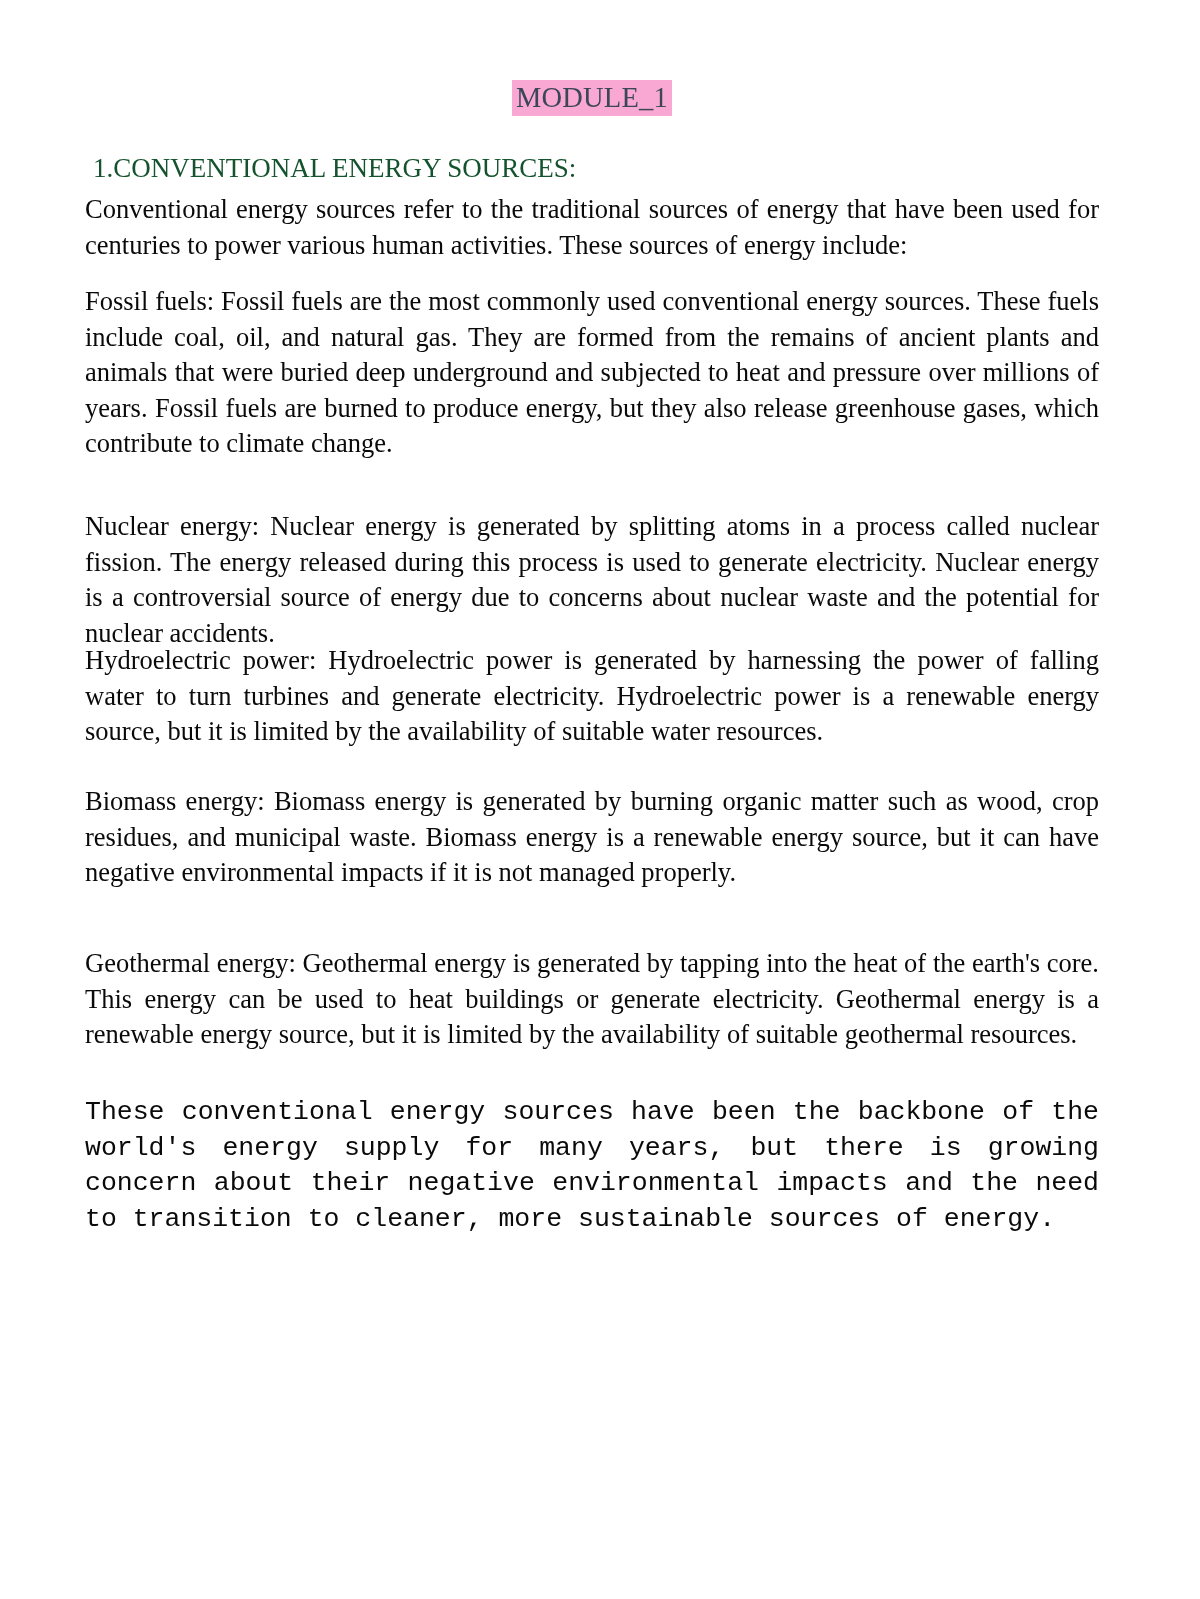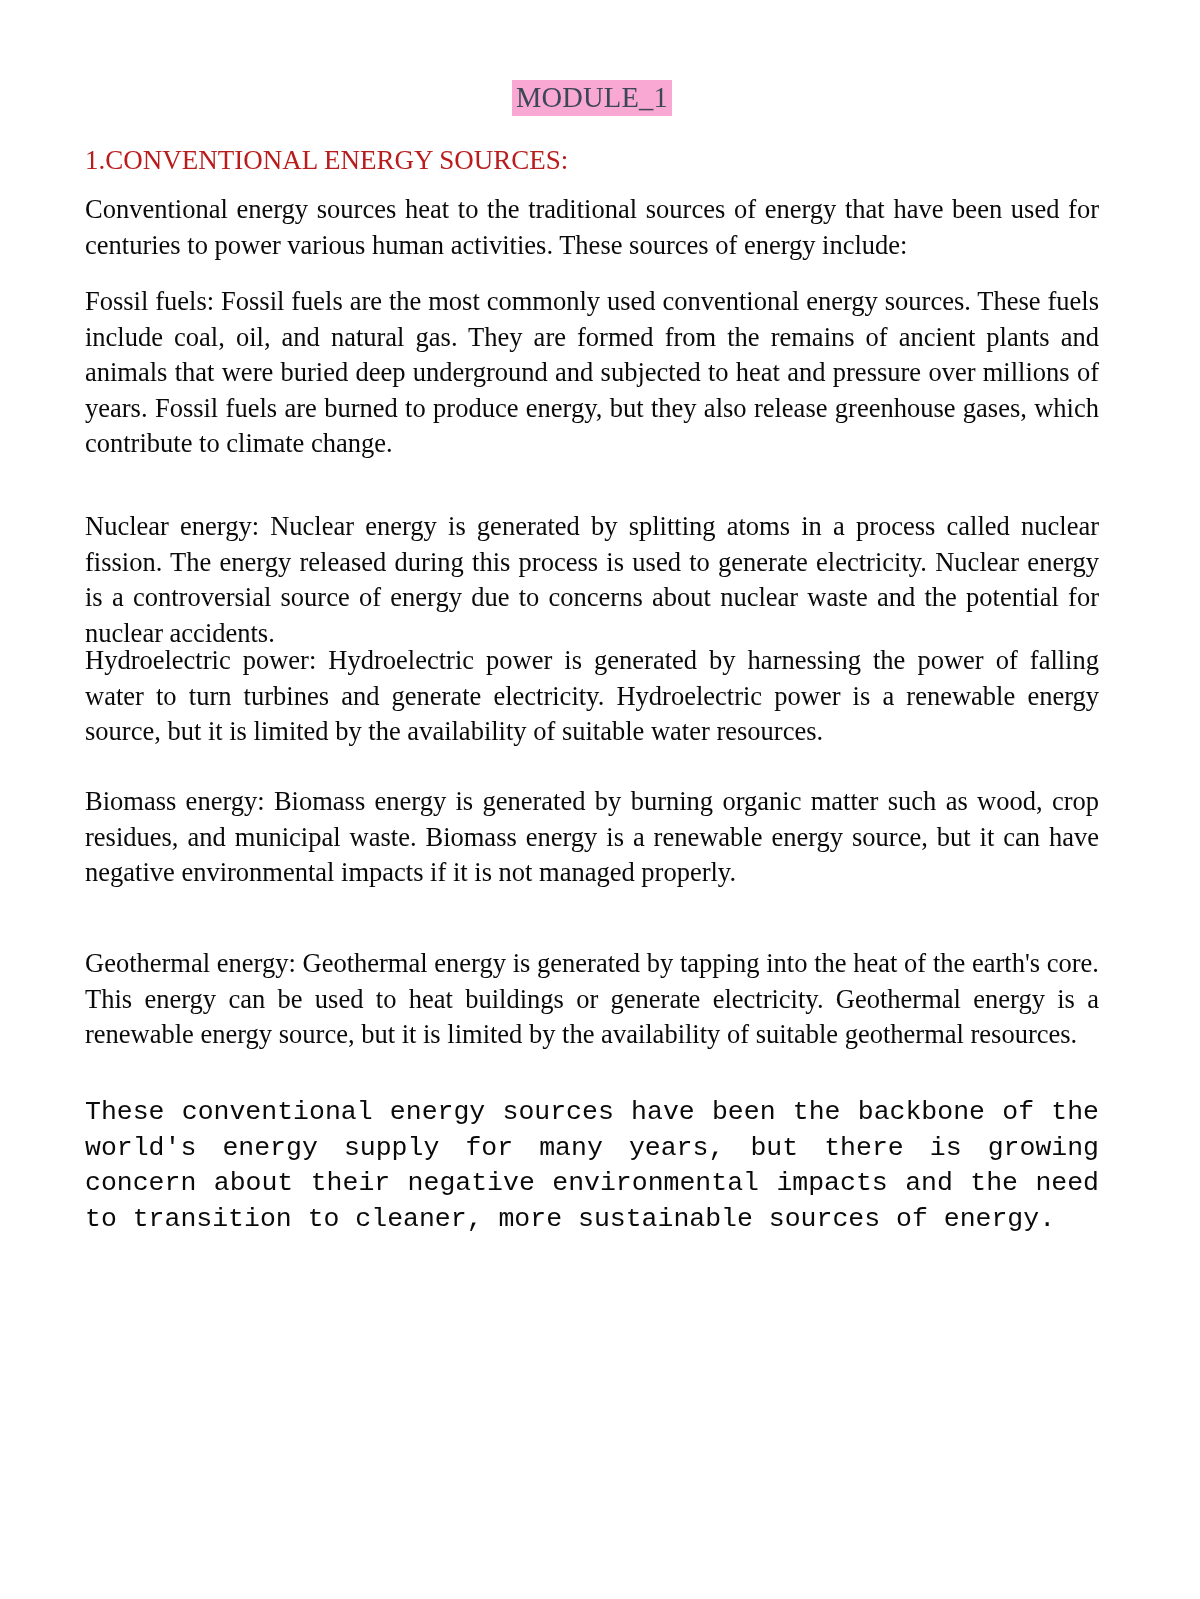--- a/index.html
+++ b/index.html
@@ -42,22 +42,22 @@
     padding: 2px 4px 3px 4px;
     letter-spacing: 0.2px;
   }
   .section-heading {
     position: absolute;
     left: 0;
     top: 145px;
     width: 1014px;
     font-size: 27px;
     line-height: 1.18;
-    color: #b91c1c;
-    margin: 0;
+    color: #14532d;
+    margin: 8px;
     white-space: nowrap;
   }
   .body-block {
     position: absolute;
     left: 0;
     width: 1014px;
     font-size: 26.5px;
     line-height: 35.5px;
     text-align: justify;
     text-justify: inter-word;
@@ -77,21 +77,21 @@
 </head>
 <body>
 
 <div class="page">
   <div class="content">
 
     <div class="doc-title"><span class="title-text">MODULE_1</span></div>
 
     <div class="section-heading">1.CONVENTIONAL ENERGY SOURCES:</div>
 
-    <p class="body-block p0">Conventional energy sources heat to the traditional sources of energy that have been used for centuries to power various human activities. These sources of energy include:</p>
+    <p class="body-block p0">Conventional energy sources refer to the traditional sources of energy that have been used for centuries to power various human activities. These sources of energy include:</p>
 
     <p class="body-block p1">Fossil fuels: Fossil fuels are the most commonly used conventional energy sources. These fuels include coal, oil, and natural gas. They are formed from the remains of ancient plants and animals that were buried deep underground and subjected to heat and pressure over millions of years. Fossil fuels are burned to produce energy, but they also release greenhouse gases, which contribute to climate change.</p>
 
     <p class="body-block p2">Nuclear energy: Nuclear energy is generated by splitting atoms in a process called nuclear fission. The energy released during this process is used to generate electricity. Nuclear energy is a controversial source of energy due to concerns about nuclear waste and the potential for nuclear accidents.</p>
 
     <p class="body-block p3">Hydroelectric power: Hydroelectric power is generated by harnessing the power of falling water to turn turbines and generate electricity. Hydroelectric power is a renewable energy source, but it is limited by the availability of suitable water resources.</p>
 
     <p class="body-block p4">Biomass energy: Biomass energy is generated by burning organic matter such as wood, crop residues, and municipal waste. Biomass energy is a renewable energy source, but it can have negative environmental impacts if it is not managed properly.</p>
 
     <p class="body-block p5">Geothermal energy: Geothermal energy is generated by tapping into the heat of the earth's core. This energy can be used to heat buildings or generate electricity. Geothermal energy is a renewable energy source, but it is limited by the availability of suitable geothermal resources.</p>

